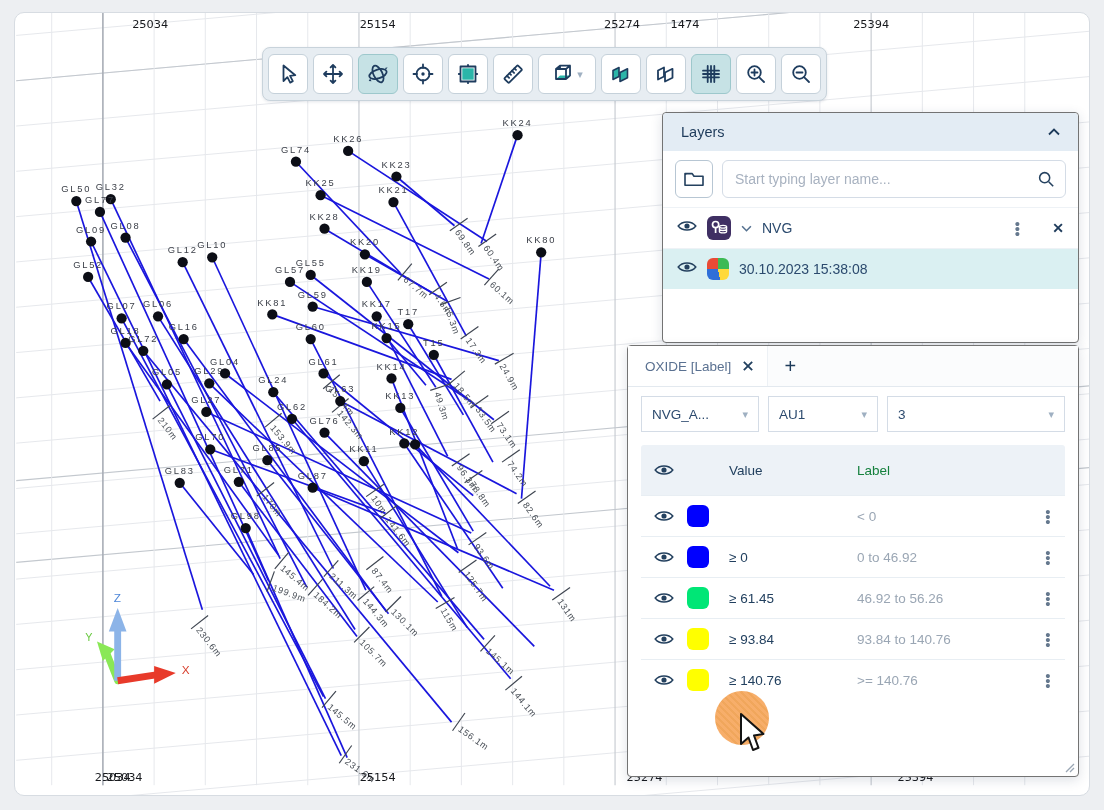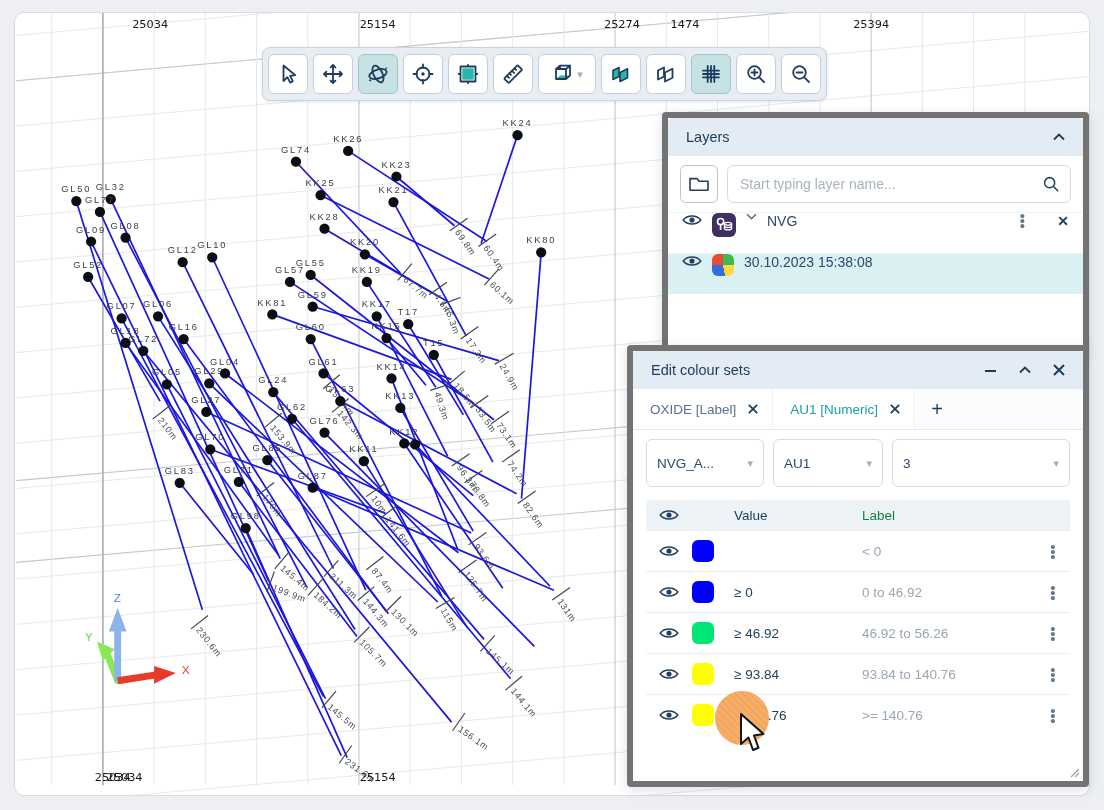--- a/index.html
+++ b/index.html
@@ -5,47 +5,47 @@
   html,body{margin:0;padding:0}
   body{width:1104px;height:810px;background:#edeff2;font-family:"Liberation Sans",sans-serif;position:relative;overflow:hidden;color:#1d3a5a}
   .viewport{position:absolute;left:14px;top:12px;width:1076px;height:784px;background:#fff;border:1px solid #d7dce2;border-radius:10px;overflow:hidden;box-sizing:border-box}
   #map{position:absolute;left:0;top:0}
   
   .toolbar{position:absolute;left:262px;top:47px;height:52px;background:#e7edf2;border:1px solid #c8d3db;border-radius:8px;display:flex;align-items:center;gap:5px;padding:0 5px;box-shadow:0 1px 3px rgba(40,60,90,.12)}
   .tbtn{width:40px;height:40px;background:#fff;border:1px solid #c5d1da;border-radius:6px;display:flex;align-items:center;justify-content:center;gap:2px;box-sizing:border-box}
   .tbtn.active{background:#c6e2e5;border-color:#9dc8cc}
   .tbtn.wide{width:58px}
   
-  .panel{position:absolute;background:#fff;border:6px solid #737373;border-radius:4px;box-shadow:0 3px 12px rgba(30,50,80,.15)}
+  .panel{position:absolute;background:#fff;border:1px solid #737373;border-radius:4px;box-shadow:0 3px 12px rgba(30,50,80,.15)}
   .phdr{height:38px;background:#e3ecf4;display:flex;align-items:center;justify-content:space-between;padding:0 18px;font-size:14.5px;color:#1d3a5a;border-radius:4px 4px 0 0}
   .phdr .hic{display:flex;gap:22px;align-items:center;color:#1d3a5a;font-weight:bold}
   .layers{left:662px;top:112px;width:415px;height:229px}
   .ltools{display:flex;gap:9px;padding:9px 12px;align-items:center}
   .folder{width:38px;height:38px;border:1px solid #b7c6d3;border-radius:6px;background:#fff;display:flex;align-items:center;justify-content:center;box-sizing:border-box}
   .search{flex:1;height:38px;border:1px solid #d4dce6;border-radius:6px;display:flex;align-items:center;padding:0 10px;box-sizing:border-box}
   .search input{border:none;outline:none;flex:1;font-size:14px;color:#737373;font-family:"Liberation Sans",sans-serif;background:transparent}
   .search input::placeholder{color:#a8b2c0}
-  .lrow{height:40px;display:flex;align-items:flex-start;gap:10px;padding:0 14px;border-top:1px solid #eef2f6}
+  .lrow{height:40px;display:flex;align-items:center;gap:10px;padding:0 14px;border-top:1px solid #eef2f6}
   .lrow.sel{background:#daf0f2}
   .lrow .nm{font-size:14px;color:#2b4a6e;flex:1}
   .kebab{color:#65788e;font-size:15px;letter-spacing:0;line-height:5px;text-align:center;width:14px}
   .xclose{color:#1d3a5a;font-size:14px;font-weight:bold}
   .pal{width:22px;height:22px;border-radius:6px;background:conic-gradient(from -90deg,#e94b35 0 25%,#3dba54 25% 50%,#ffd93b 50% 72%,#2f6fd8 72% 100%)}
   .bands{width:22px;height:22px;border-radius:6px;background:linear-gradient(#6fdcc9 0 40%,#4b5097 40% 70%,#2e3468 70% 100%)}
   
   .dialog{left:627px;top:345px;width:450px;height:430px}
   .tabs{display:flex;align-items:stretch;height:40px;border-bottom:1px solid #e3e9ef;background:#fbfcfd}
   .tab{display:flex;align-items:center;gap:12px;padding:0 14px 0 17px;font-size:13.5px;color:#5a7191;background:#fff;border-right:1px solid #edf1f5}
   .tab.active .tlabel{color:#1ba2a0}
   .addtab{width:44px;display:flex;align-items:center;justify-content:center;font-size:20px;color:#1d3a5a}
   .controls{display:flex;gap:9px;padding:9px 13px}
-  .selbox{height:48px;border:1px solid #d4dce6;border-radius:6px;display:flex;align-items:center;justify-content:space-between;padding:0 10px;font-size:13.5px;color:#2c4a6e;box-sizing:border-box;background:#fff}
+  .selbox{height:36px;border:1px solid #d4dce6;border-radius:0;display:flex;align-items:center;justify-content:space-between;padding:0 10px;font-size:13.5px;color:#2c4a6e;box-sizing:border-box;background:#fff}
   .chev{color:#9fb0c2;font-size:11px}
   .ctable{margin:4px 13px 0 13px;border-radius:3px;overflow:hidden}
-  .thead{display:flex;align-items:center;height:30px;background:#edf2f7;font-size:13.5px;color:#1d3a5a}
+  .thead{display:flex;align-items:center;height:50px;background:#edf2f7;font-size:13.5px;color:#1d3a5a}
   .trow{display:flex;align-items:center;height:40px;border-top:1px solid #e8eef3;font-size:13.5px;background:#fff}
   .c-eye{width:46px;display:flex;justify-content:center}
   .c-sw{width:42px;display:flex;justify-content:flex-start}
   .sw{width:22px;height:22px;border-radius:6px}
   .c-val{width:128px;color:#22405f}
   .c-lab{flex:1;color:#9aa6b4}
   .c-kebab{width:34px;text-align:center}
   .dfooter{display:flex;align-items:center;gap:8px;padding:12px 13px}
   .fbtn{width:36px;height:36px;border:1px solid #cdd7e0;border-radius:6px;background:#fff;display:flex;align-items:center;justify-content:center;box-sizing:border-box}
   .fbtn.selected{border-color:#5e9fd9}
@@ -574,43 +574,23 @@
     <span class="eye"><svg width="20" height="14" viewBox="0 0 24 16">
           <path d="M1.5 8 C6.5 1.5 17.5 1.5 22.5 8 C17.5 14.5 6.5 14.5 1.5 8 Z" fill="none" stroke="#24415f" stroke-width="1.9"></path>
           <circle cx="12" cy="8" r="3.1" fill="#24415f"></circle>
         </svg></span>
     <span class="pal"></span>
     <span class="nm">30.10.2023 15:38:08</span>
   </div>
 </div>
 
 <div class="panel dialog">
-  <div class="phdr">
-    <span>Edit colour sets</span>
-    <span class="hic">
-      <svg width="13" height="13" viewBox="0 0 13 13">
-          <line x1="1" y1="7" x2="12" y2="7" stroke="#1d3a5a" stroke-width="2"></line>
-        </svg>
-      <svg width="12" height="8" viewBox="0 0 12 8">
-          <path d="M1 6.5 L6 1.5 L11 6.5" fill="none" stroke="#1d3a5a" stroke-width="1.8"></path>
-        </svg>
-      <svg width="12" height="12" viewBox="0 0 12 12">
-          <path d="M1 1 L11 11 M11 1 L1 11" stroke="#1d3a5a" stroke-width="2"></path>
-        </svg>
-    </span>
-  </div>
   <div class="tabs">
     <div class="tab">
       <span class="tlabel">OXIDE [Label]</span>
-      <svg width="10" height="10" viewBox="0 0 12 12">
-          <path d="M1 1 L11 11 M11 1 L1 11" stroke="#22405f" stroke-width="2.2"></path>
-        </svg>
-    </div>
-    <div class="tab active">
-      <span class="tlabel">AU1 [Numeric]</span>
       <svg width="10" height="10" viewBox="0 0 12 12">
           <path d="M1 1 L11 11 M11 1 L1 11" stroke="#22405f" stroke-width="2.2"></path>
         </svg>
     </div>
     <div class="addtab">+</div>
   </div>
   <div class="controls">
     <div class="selbox" style="width:118px">
       <span>NVG_A...</span>
         <span class="chev">▾</span>
@@ -669,21 +649,21 @@
         <div class="trow">
           <span class="c-eye">
             <svg width="20" height="14" viewBox="0 0 24 16">
               <path d="M1.5 8 C6.5 1.5 17.5 1.5 22.5 8 C17.5 14.5 6.5 14.5 1.5 8 Z" fill="none" stroke="#24415f" stroke-width="1.9"></path>
               <circle cx="12" cy="8" r="3.1" fill="#24415f"></circle>
             </svg>
           </span>
     <span class="c-sw">
             <span class="sw" style="background:#00e676"></span>
           </span>
-    <span class="c-val">≥ 46.92</span>
+    <span class="c-val">≥ 61.45</span>
     <span class="c-lab">46.92 to 56.26</span>
     <span class="c-kebab kebab">•<br>•<br>•</span>
         </div>
         <div class="trow">
           <span class="c-eye">
             <svg width="20" height="14" viewBox="0 0 24 16">
               <path d="M1.5 8 C6.5 1.5 17.5 1.5 22.5 8 C17.5 14.5 6.5 14.5 1.5 8 Z" fill="none" stroke="#24415f" stroke-width="1.9"></path>
               <circle cx="12" cy="8" r="3.1" fill="#24415f"></circle>
             </svg>
           </span>

